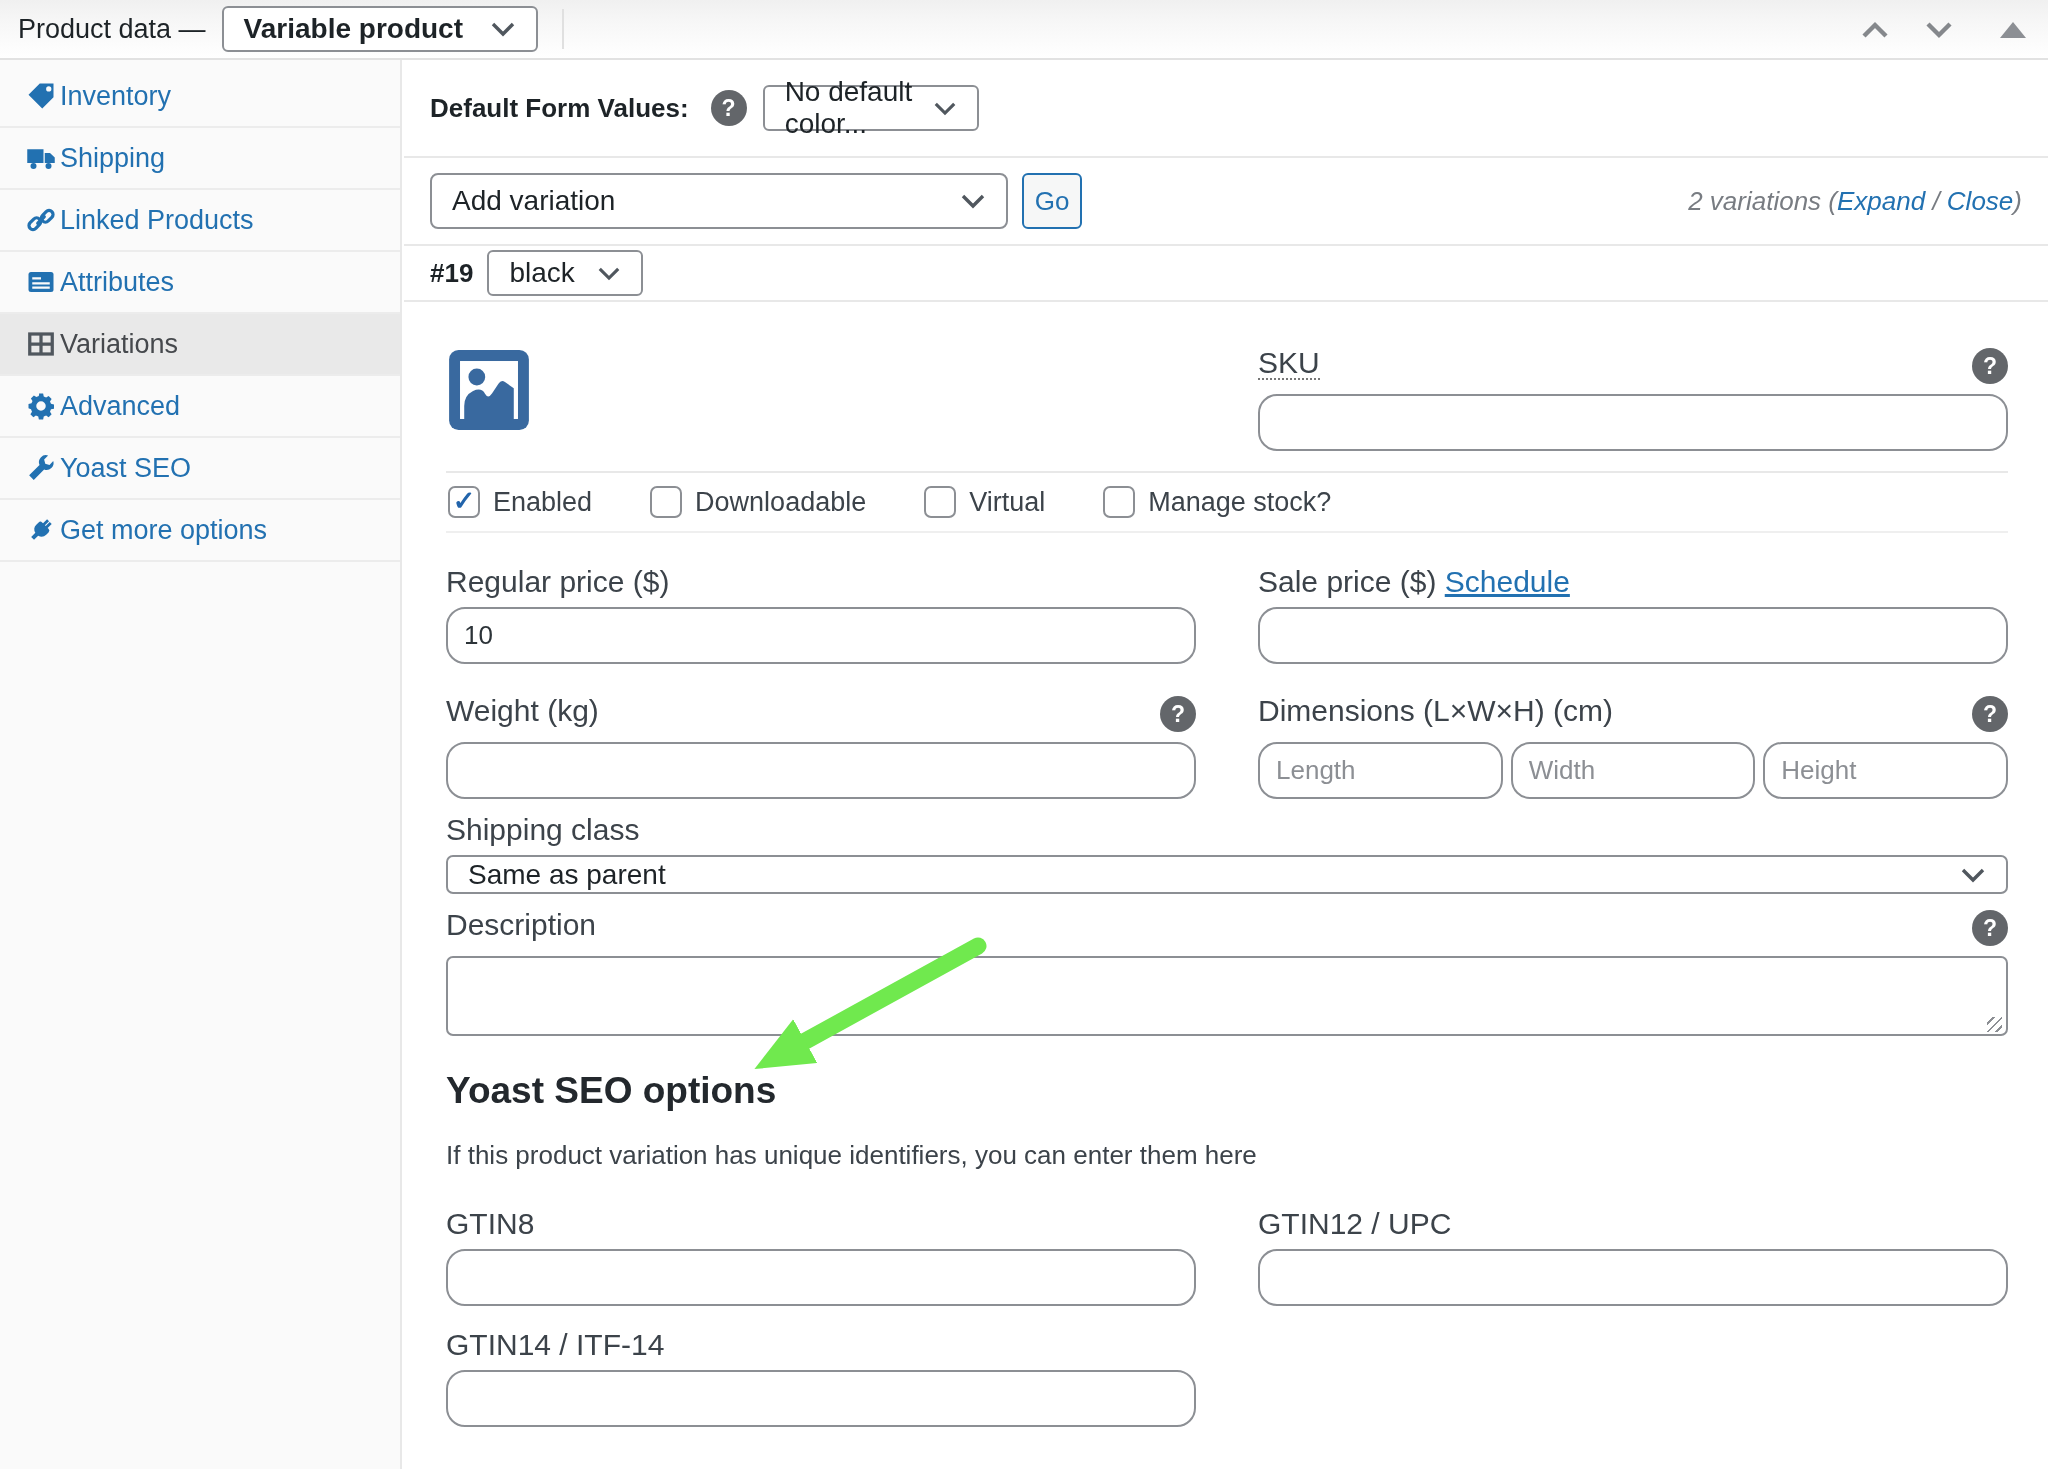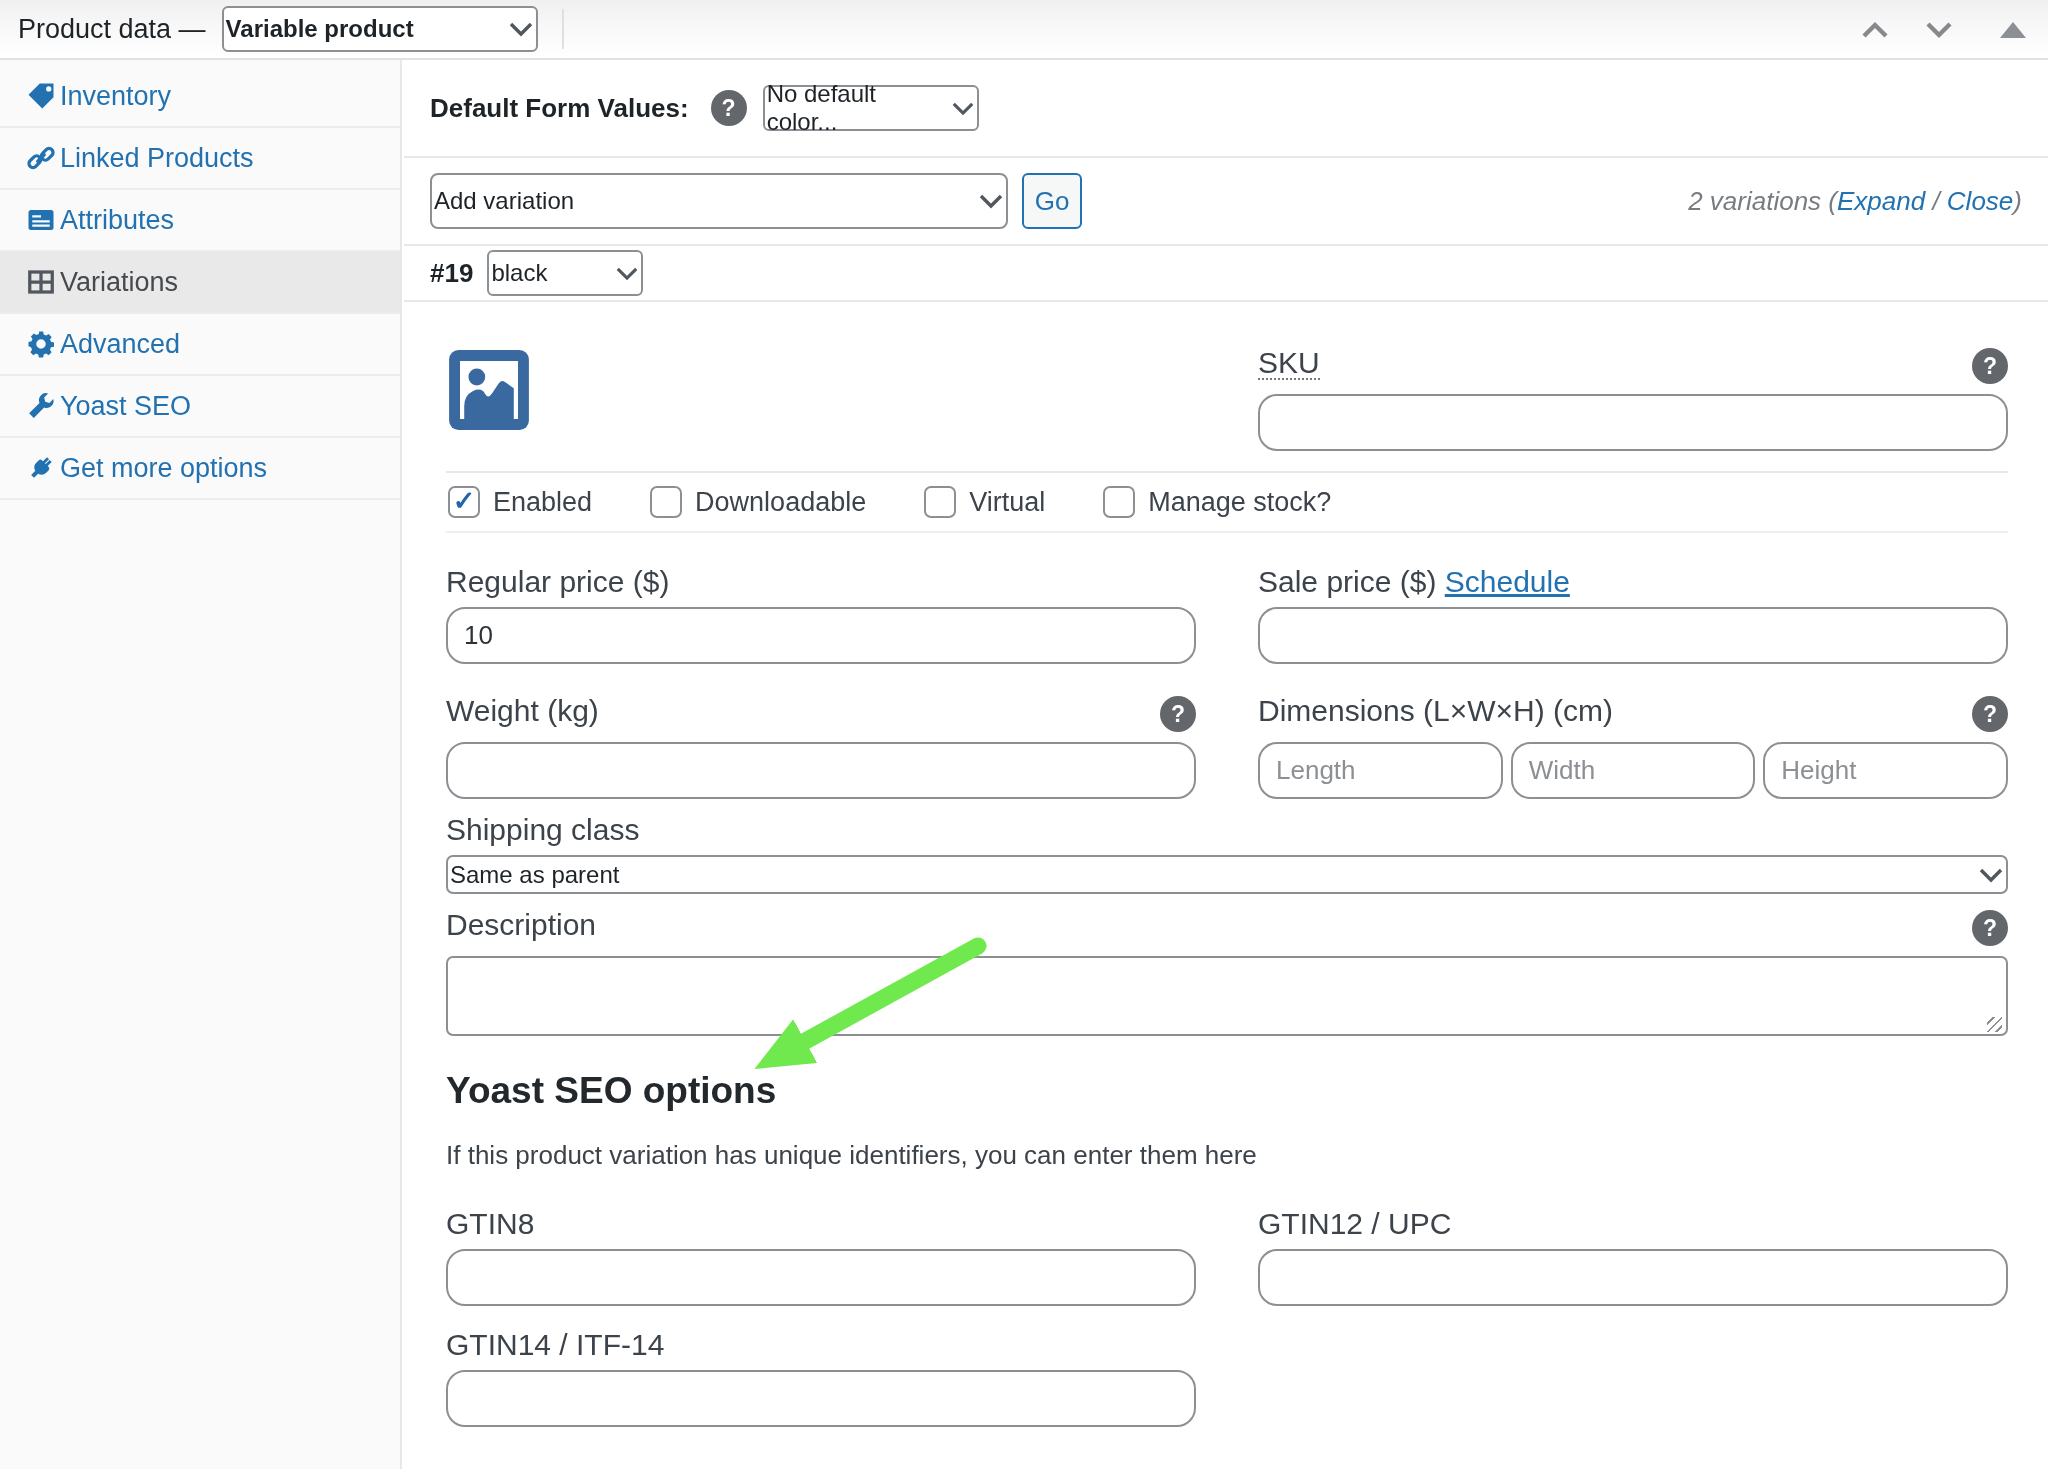--- a/index.html
+++ b/index.html
@@ -6,22 +6,22 @@
   html,body { background:#fff; }
   body { font-family:"Liberation Sans", sans-serif; color:#3c434a; }
   .panel { position:relative; width:2048px; height:1469px; background:#fff; overflow:hidden; }
 
   
   .hdr { position:relative; height:60px; display:flex; align-items:center; padding-left:18px;
          background:linear-gradient(180deg,#f0f0f0 0%,#f7f7f7 40%,#ffffff 100%);
          border-bottom:2px solid #e2e2e2; }
   .hdr-title { font-size:27px; font-weight:normal; color:#1d2327; margin-right:16px; }
   .selbox { display:flex; align-items:center; justify-content:space-between; background:#fff;
-            border:2px solid #8c8f94; border-radius:6px; height:46px; padding:0 2px;
-            font-size:24px; color:#1d2327; cursor:pointer; }
+            border:2px solid #8c8f94; border-radius:6px; height:46px; padding:0 20px;
+            font-size:28px; color:#1d2327; cursor:pointer; }
   .hdr .selbox { width:316px; font-weight:600; }
   .chev { flex:none; margin-left:14px; }
   .hdr-vsep { width:2px; height:40px; background:#e0e0e0; margin-left:24px; }
   .hdr-right { position:absolute; right:22px; top:0; height:60px; display:flex; align-items:center; gap:26px; }
   .ordbtn { background:none; border:none; cursor:pointer; display:flex; padding:4px; }
   .tri-up { width:0; height:0; border-left:13px solid transparent; border-right:13px solid transparent;
             border-bottom:16px solid #8c8f94; margin-left:16px; }
 
   
   .sidebar { position:absolute; left:0; top:60px; bottom:0; width:402px; background:#fafafa;
@@ -127,20 +127,31 @@
 
     <div class="side-item">
       <span class="ic">
         <svg class="icon" width="30" height="30" viewBox="0 0 24 24" fill="#2271b1">
             <path d="M11 2 2 11l11 11 9-9V2h-11zm7.2 6.4a2.1 2.1 0 1 1 0-4.2 2.1 2.1 0 0 1 0 4.2z"></path>
           </svg>
       </span>
       <span>Inventory</span>
     </div>
 
+    <div class="side-item">
+      <span class="ic">
+        <svg class="icon" width="32" height="30" viewBox="0 0 24 24" fill="#2271b1">
+            <path d="M1 5h13v11H1z"></path>
+            <path d="M15 8h4.2L23 11.6V16h-8z"></path>
+            <circle cx="6" cy="18.4" r="2.4"></circle>
+            <circle cx="18" cy="18.4" r="2.4"></circle>
+          </svg>
+      </span>
+      <span>Shipping</span>
+    </div>
 
     <div class="side-item">
       <span class="ic">
         <svg class="icon" width="30" height="30" viewBox="0 0 24 24" fill="none" stroke="#2271b1" stroke-width="2.6" stroke-linecap="round">
             <rect x="1.8" y="11.8" width="10.5" height="6.4" rx="3.2" transform="rotate(-45 7 15)"></rect>
             <rect x="11.7" y="5.8" width="10.5" height="6.4" rx="3.2" transform="rotate(-45 17 9)"></rect>
             <path d="M9.4 14.6l5.2-5.2"></path>
           </svg>
       </span>
       <span>Linked Products</span>

